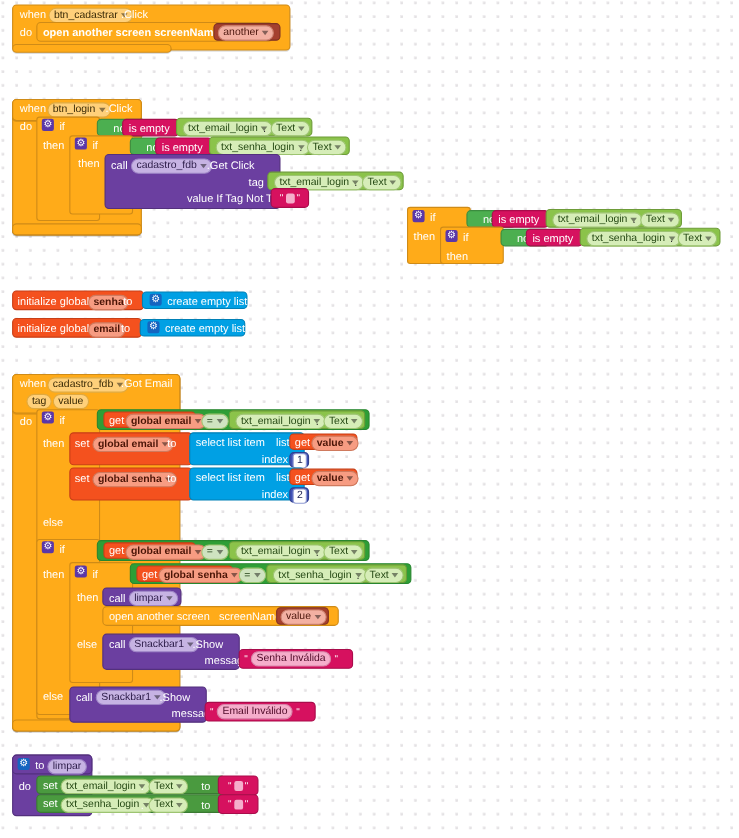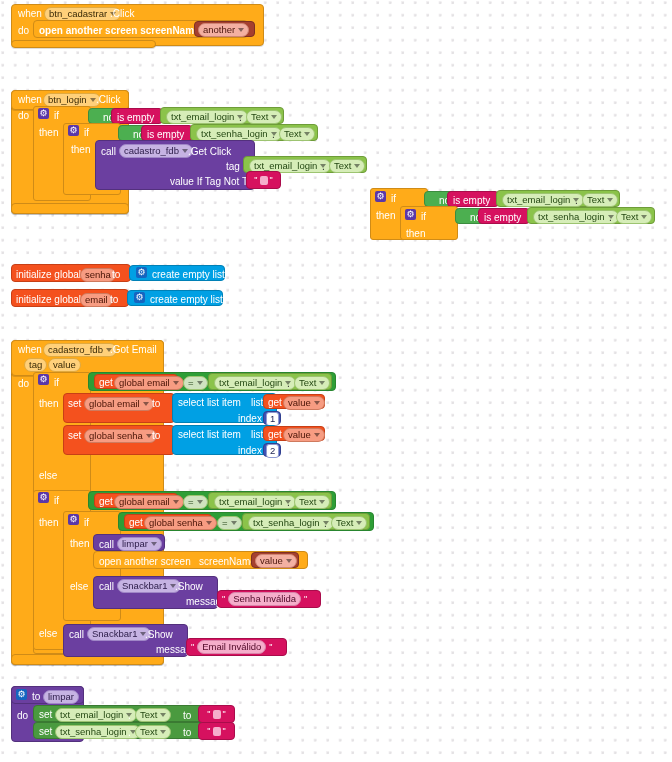--- a/index.html
+++ b/index.html
@@ -40,21 +40,21 @@
   .lbl.dark{color:#2b2b2b;}
 
   
   .field{position:absolute;display:inline-flex;align-items:center;gap:3px;
     border-radius:7px;padding:0 4px;height:12px;white-space:nowrap;font-size:9.5px;line-height:12px;}
   .f-orange{background:#ffd07a;color:#3a2a06;border:1px solid #e0a93f;}
   .f-green{background:#d6edb8;color:#234712;border:1px solid #9dc471;}
   .f-purple{background:#c6b3e3;color:#2b1b47;border:1px solid #9f86c7;}
   .f-red{background:#f3b0a2;color:#4a150c;border:1px solid #cf8573;}
   .f-pink{background:#f5aecb;color:#4f0a28;border:1px solid #d884a9;}
-  .f-salmon{background:#f79c82;color:#4a1406;border:1px solid #cf7a5e;}
+  .f-salmon{background:#f79c82;color:#4a1406;border:1px solid #cf7a5e;font-weight:bold;}
   .f-eq{background:#cfe3c0;color:#1d3b12;border:1px solid #9dc471;}
   .f-num{background:#ffffff;color:#1b2150;border:1px solid #8f9ad2;border-radius:3px;padding:0 3px;}
 
   .caret{width:0;height:0;border-left:3px solid transparent;border-right:3px solid transparent;
     border-top:4px solid rgba(0,0,0,.45);display:inline-block;}
 
   
   .gear{position:absolute;width:11px;height:11px;border-radius:2px;background:#5b37a7;
     display:flex;align-items:center;justify-content:center;color:#fff;font-size:9px;line-height:9px;}
   .gear.blue{background:#1565c0;}

